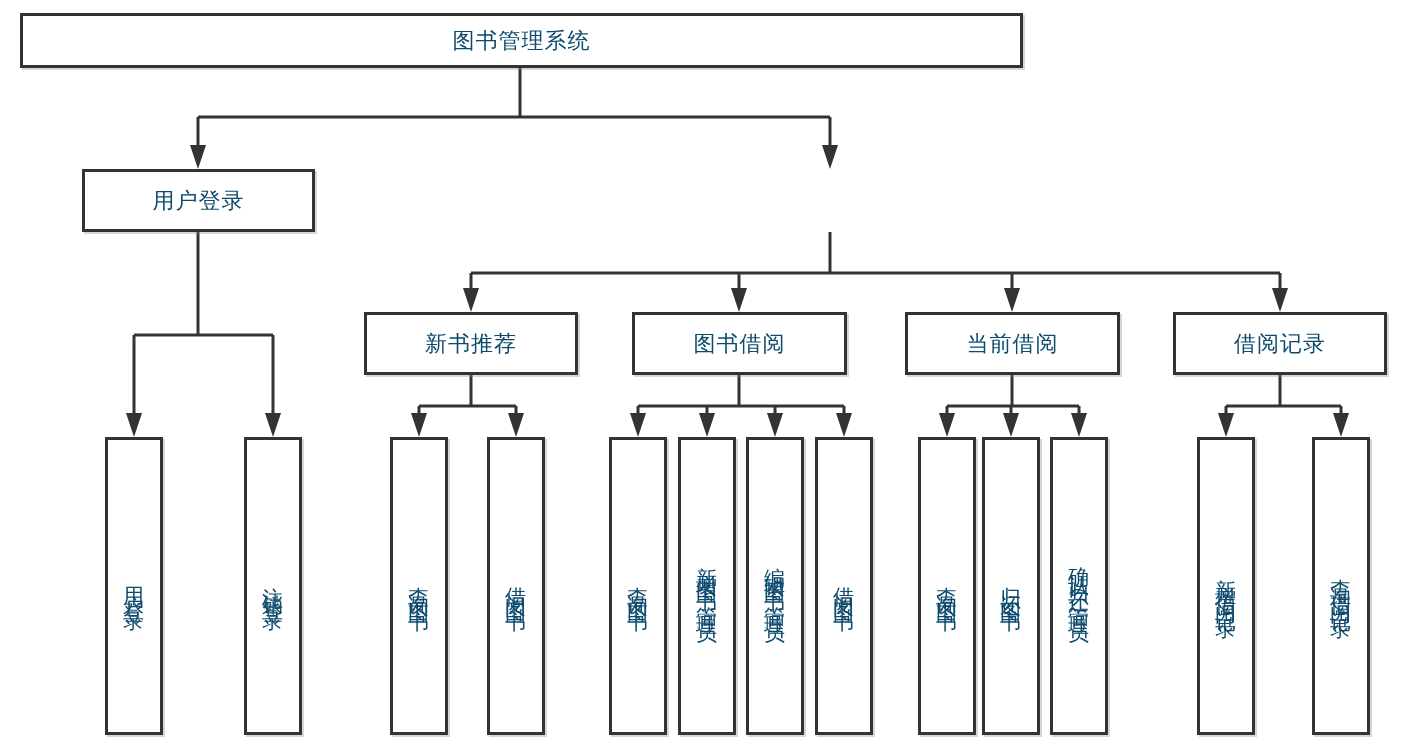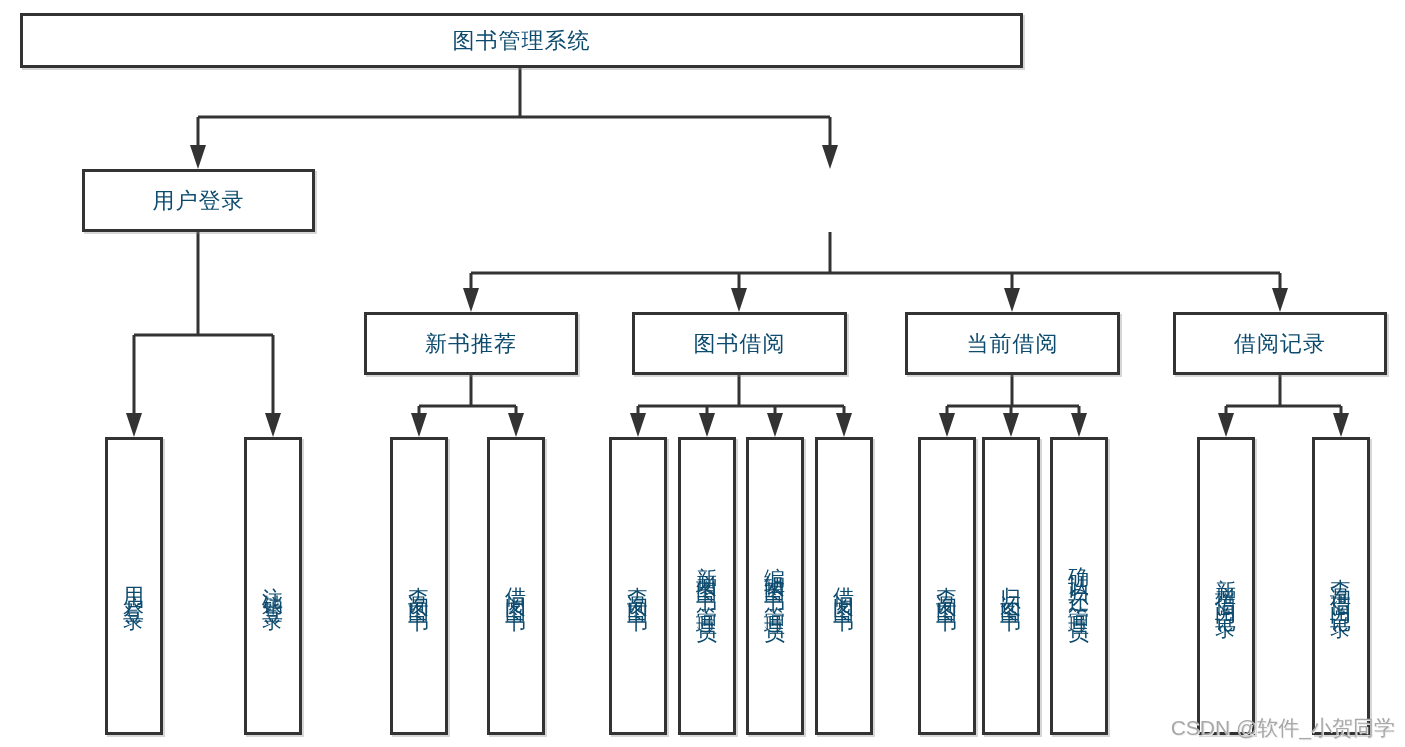--- a/index.html
+++ b/index.html
@@ -136,14 +136,13 @@
   <div class="box vbox" style="left:746px; top:437px; width:58px; height:298px">编辑图书（管理员）</div>
   <div class="box vbox" style="left:815px; top:437px; width:58px; height:298px">借阅图书</div>
 
   <div class="box vbox" style="left:918px; top:437px; width:58px; height:298px">查询图书</div>
   <div class="box vbox" style="left:982px; top:437px; width:58px; height:298px">归还图书</div>
   <div class="box vbox" style="left:1050px; top:437px; width:58px; height:298px">确认归还（管理员）</div>
 
   <div class="box vbox" style="left:1197px; top:437px; width:58px; height:298px">新增借阅记录</div>
   <div class="box vbox" style="left:1312px; top:437px; width:58px; height:298px">查询借阅记录</div>
 
-  <div class="watermark">CSDN @软件_小贺同学</div>
 </div>
 
 </body></html>

